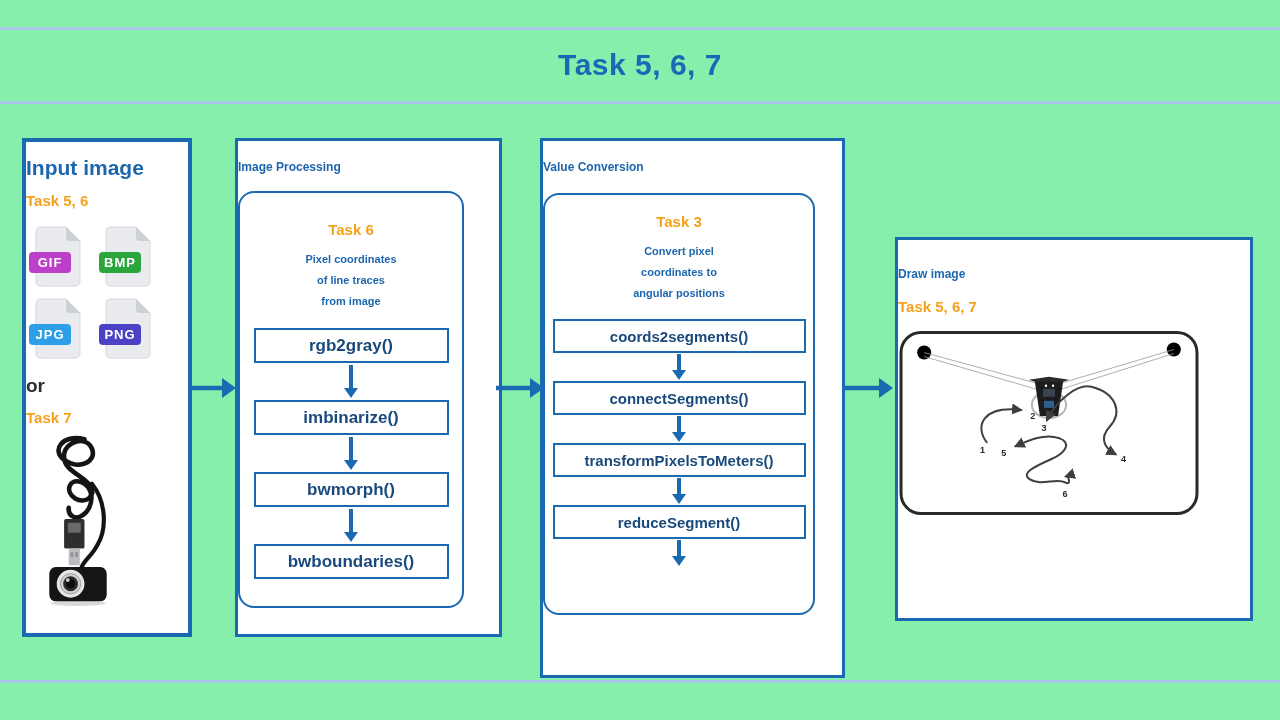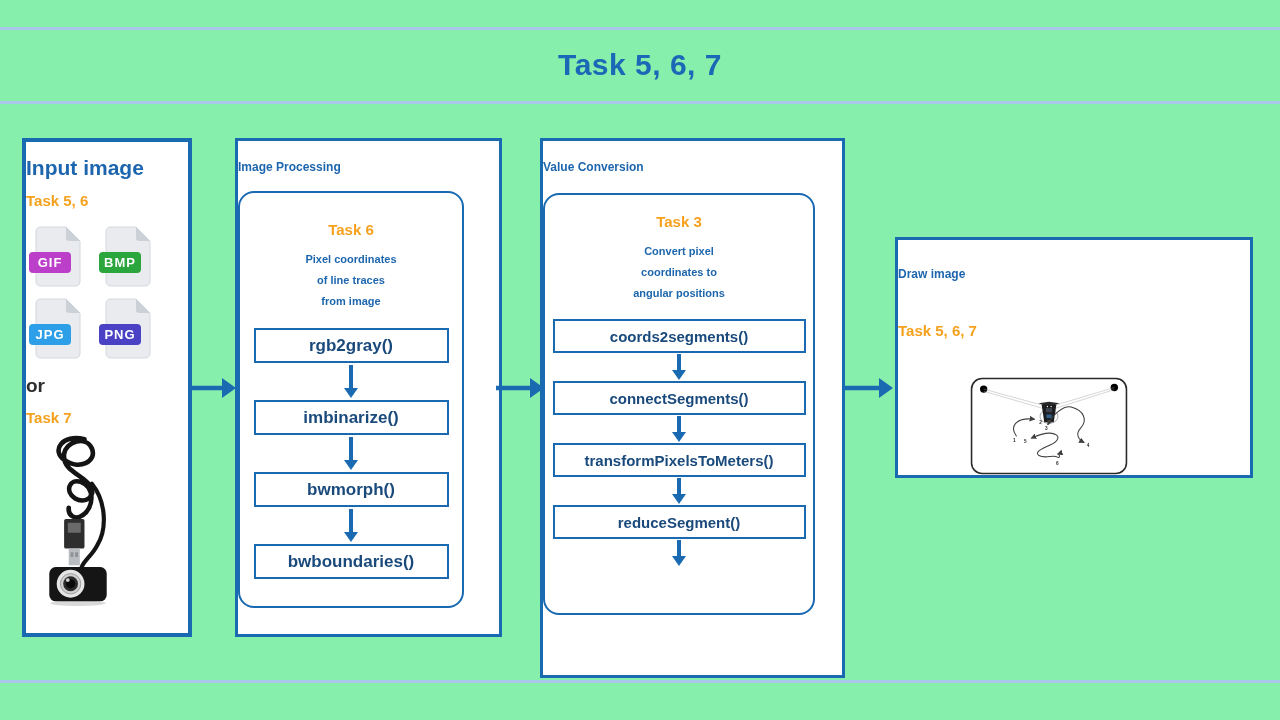--- a/index.html
+++ b/index.html
@@ -11,21 +11,21 @@
   .rule-top{top:27px}
   .rule-title{top:101px}
   .rule-bottom{top:680px}
   .page-title{position:absolute;top:48px;left:0;width:100%;text-align:center;
     font-size:30px;color:#1b69b6;margin:0;letter-spacing:.5px;}
   .col{position:absolute;border:3px solid #1a6ab2;background:#fff;
     display:flex;flex-direction:column;box-sizing:border-box;}
   #box-input{left:22px;top:138px;width:170px;height:499px;border-width:4px;}
   #box-processing{left:235px;top:138px;width:267px;height:499px;}
   #box-conversion{left:540px;top:138px;width:305px;height:540px;}
-  #box-draw{left:895px;top:237px;width:358px;height:241px;gap:24px;}
+  #box-draw{left:895px;top:237px;width:358px;height:384px;}
   .col-title{font-size:12px;color:#1d66ae;margin-top:14px;line-height:24px;}
   #box-input .col-title{font-size:21px;}
   .task-label{font-size:15px;color:#f6a11e;margin-top:12px;line-height:17px;}
   .inner-panel{border:2.5px solid #1a6ab2;border-radius:16px;background:#fff;
     display:flex;flex-direction:column;align-items:center;box-sizing:border-box;}
   #box-processing .inner-panel{width:226px;margin-top:12px;height:417px;padding-top:20px;}
   #box-conversion .inner-panel{width:272px;margin-top:14px;height:422px;padding-top:10px;}
   .inner-panel .task-label{margin-top:8px;}
   .desc{font-size:11px;color:#1d66ae;text-align:center;white-space:pre-line;
     line-height:21px;margin-top:11px;}

